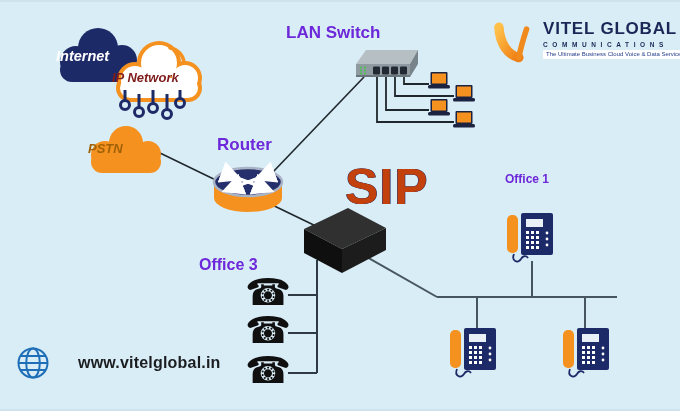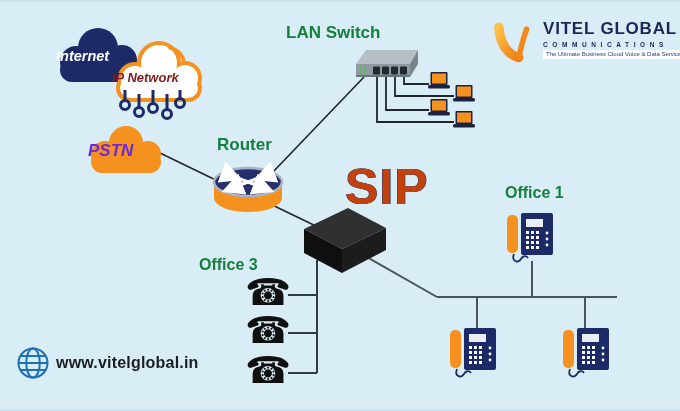--- a/index.html
+++ b/index.html
@@ -1,30 +1,30 @@
 <!DOCTYPE html>
 <html><head>
 <meta charset="utf-8">
 <style>
   html,body{margin:0;padding:0;background:#eef4f8;font-family:"Liberation Sans",sans-serif;}
   .canvas{position:relative;width:680px;height:411px;background:#d9edf6;overflow:hidden;
           box-shadow:inset 0 2px 0 #cde3ee, inset 0 -2px 0 #cde3ee;}
   .abs{position:absolute;}
-  .label{color:#15803d;font-weight:bold;white-space:nowrap;}
+  .label{color:#6d28d9;font-weight:bold;white-space:nowrap;}
   .cloud-label{position:absolute;left:4px;width:100%;font-weight:bold;white-space:nowrap;font-style:italic;}
   .sip{font-size:50px;font-weight:bold;color:#c2410c;letter-spacing:1px;
        text-shadow:0.6px 0 #1d2a68,-0.6px 0 #1d2a68;}
   .phone-glyph{font-size:37px;line-height:1;color:#101010;}
   .logo{display:flex;align-items:flex-start;gap:13px;}
   .logo-text{display:flex;flex-direction:column;}
   .logo-title{font-size:17px;font-weight:bold;color:#1c2656;letter-spacing:0.8px;line-height:1.1;}
   .logo-sub{font-size:6.5px;font-weight:bold;color:#1c2656;letter-spacing:4.6px;margin-top:2px;}
   .logo-tagline{margin-top:2px;background:#ffffff;color:#27418c;font-size:6px;
                 padding:1.5px 3px;border-radius:1px;white-space:nowrap;width:fit-content;}
-  .website{font-size:16px;font-weight:bold;color:#1b1d20;letter-spacing:0.2px;}
+  .website{font-size:16px;font-weight:bold;color:#1b1d20;letter-spacing:0.2px;margin-left:22px;}
 </style>
 </head>
 <body>
 
 <div class="canvas">
 
   <svg class="abs" style="left:0;top:0" width="680" height="411" viewBox="0 0 680 411">
 
     <line x1="160" y1="153" x2="226" y2="185" stroke="#1f262c" stroke-width="1.6"></line>
 
@@ -95,21 +95,21 @@
     </g>
   </svg>
 
   <div class="abs" style="left:84px;top:122px;width:86px;height:58px">
     <svg width="86" height="58" viewBox="0 0 86 58">
       <circle cx="21" cy="33" r="14" fill="#f5911e"></circle>
       <circle cx="42" cy="21" r="17" fill="#f5911e"></circle>
       <circle cx="64" cy="32" r="13" fill="#f5911e"></circle>
       <rect x="7" y="29" width="70" height="22" rx="11" fill="#f5911e"></rect>
     </svg>
-    <div class="cloud-label" style="top:19px;font-size:17px;color:#6d28d9">PSTN</div>
+    <div class="cloud-label" style="top:19px;font-size:13px;color:#a16207">PSTN</div>
   </div>
 
   <div class="abs label" style="left:217px;top:135px;font-size:17px">Router</div>
   <svg class="abs" style="left:208px;top:160px" width="80" height="56" viewBox="0 0 80 56">
     <defs>
       <marker id="ah" markerWidth="7" markerHeight="7" refX="3.5" refY="3.5" orient="auto">
         <path d="M0,0 L7,3.5 L0,7 Z" fill="#ffffff"></path>
       </marker>
     </defs>
     <ellipse cx="40" cy="38" rx="34" ry="14" fill="#f5911e"></ellipse>
@@ -163,21 +163,21 @@
   </svg>
 
   <div class="abs sip" style="left:345px;top:158px">SIP</div>
 
   <svg class="abs" style="left:298px;top:203px" width="92" height="72" viewBox="0 0 92 72">
     <polygon points="6,26 50,5 88,25 44,46" fill="#303030"></polygon>
     <polygon points="6,26 44,46 44,70 6,50" fill="#0f0f0f"></polygon>
     <polygon points="44,46 88,25 88,47 44,70" fill="#1c1c1c"></polygon>
   </svg>
 
-  <div class="abs label" style="left:505px;top:184px;font-size:16px">Office 1</div>
+  <div class="abs label" style="left:505px;top:172px;font-size:12px">Office 1</div>
   <svg class="abs" style="left:507px;top:213px" width="46" height="54" viewBox="0 0 46 54">
     <rect x="0" y="2" width="11" height="38" rx="5" fill="#f5911e"></rect>
     <rect x="14" y="0" width="32" height="42" rx="2" fill="#1d2a68"></rect>
     <rect x="19" y="6" width="17" height="8" fill="#e9eff6"></rect>
     <g fill="#ffffff">
       <rect x="19" y="18" width="3" height="3"></rect>
         <rect x="24" y="18" width="3" height="3"></rect>
         <rect x="29" y="18" width="3" height="3"></rect>
       <rect x="19" y="23" width="3" height="3"></rect>
         <rect x="24" y="23" width="3" height="3"></rect>

